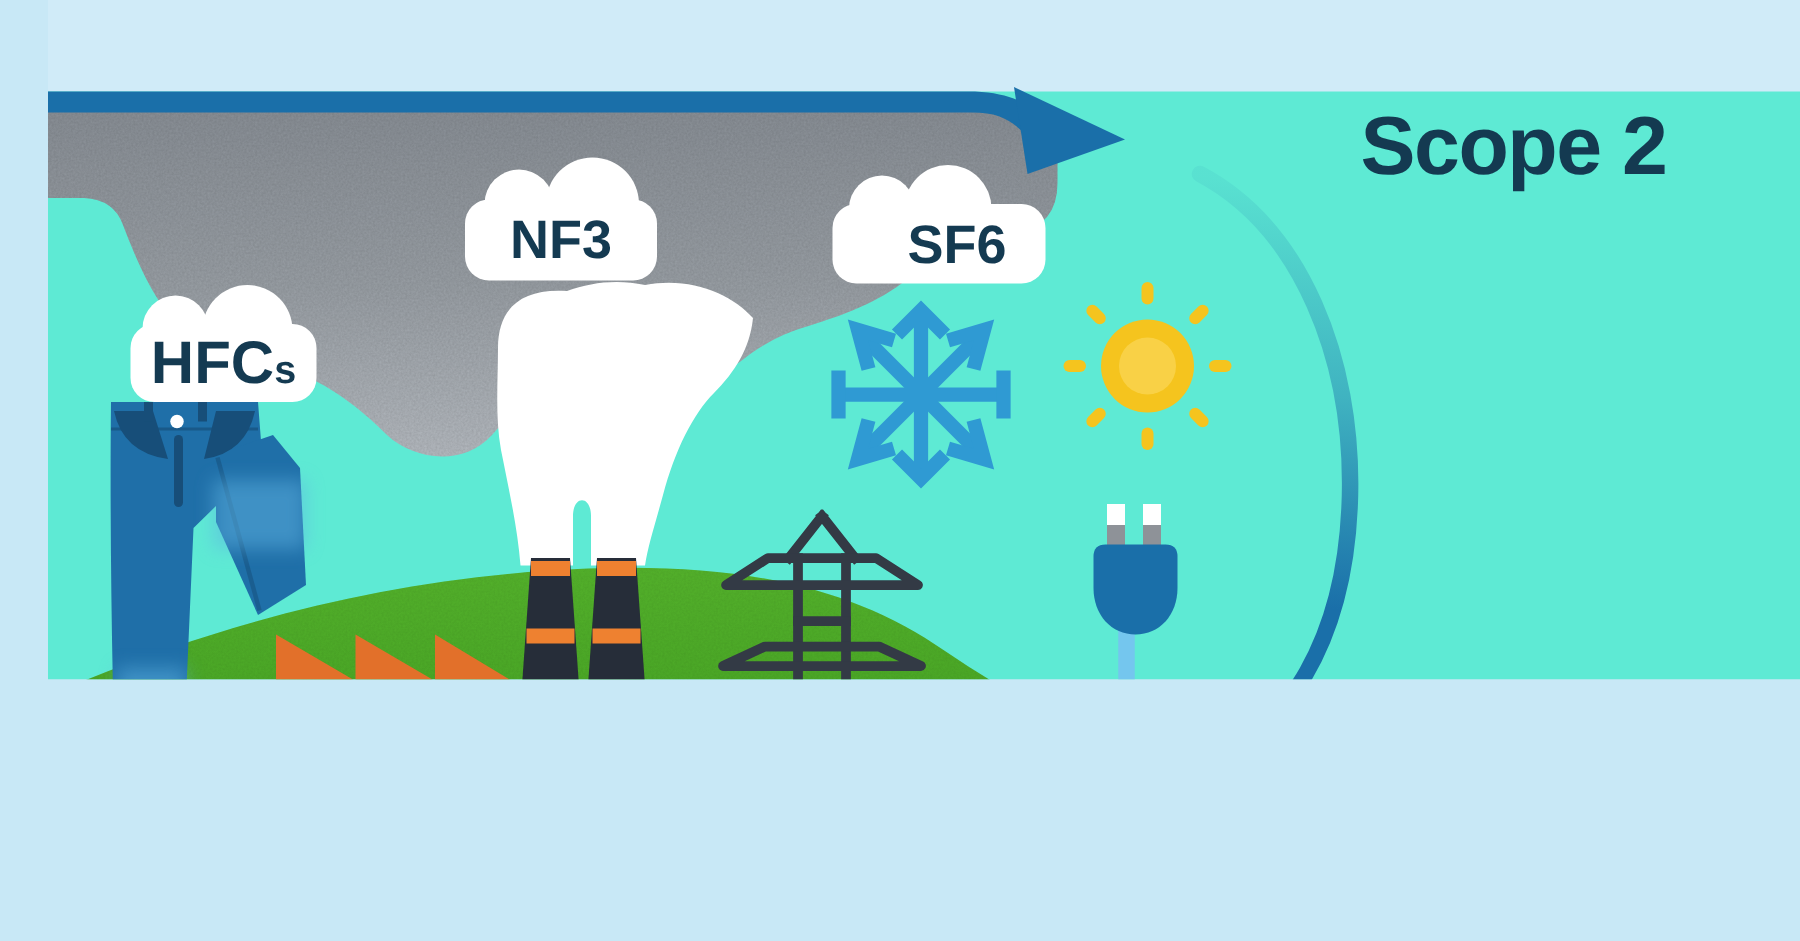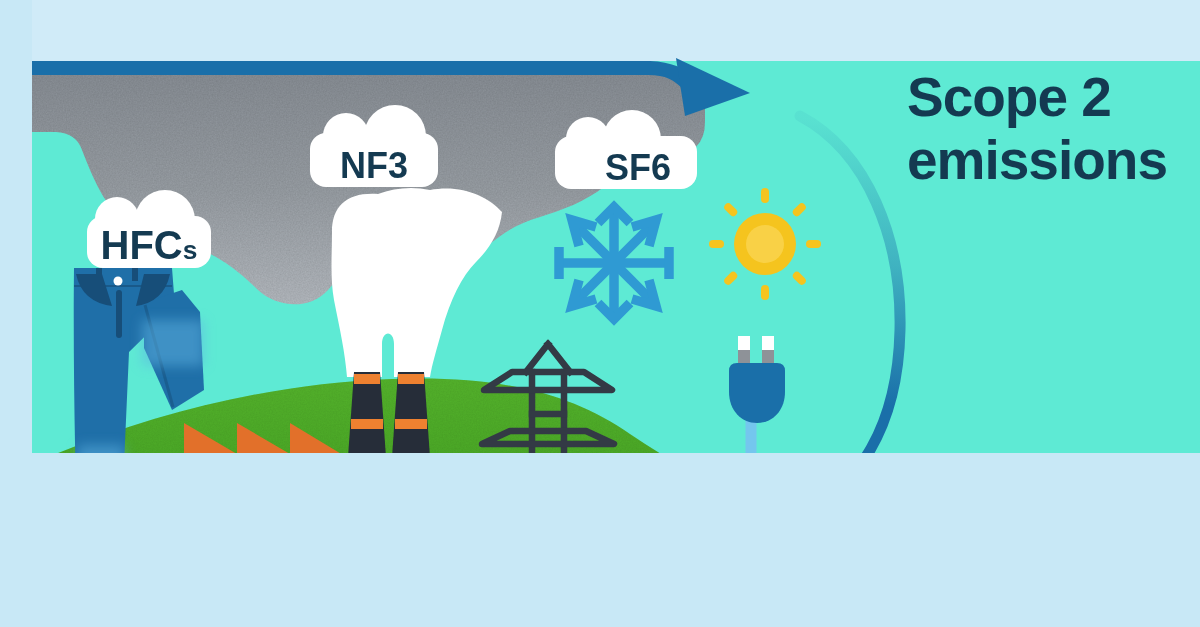--- a/index.html
+++ b/index.html
@@ -6,21 +6,21 @@
   body{font-family:"Liberation Sans", sans-serif; background:#c8e8f6;}
   .stage{position:relative;width:1200px;height:453px;overflow:hidden;background:#5eead4;margin-left:32px;}
   .stage svg{position:absolute;left:0;top:0;}
 
   
   .title{position:absolute;left:875px;top:66px;color:#143a51;font-weight:700;
          font-size:55px;line-height:63px;letter-spacing:-1px;}
 
   
   .gas-cloud{position:absolute;background:#ffffff;border-radius:16px;
-             display:flex;align-items:flex-end;justify-content:center;
+             display:flex;align-items:center;justify-content:center;
              color:#143a51;font-weight:700;}
   .gas-cloud::before,.gas-cloud::after{content:"";position:absolute;background:#ffffff;border-radius:50%;}
   .gas-text{position:relative;z-index:2;white-space:nowrap;}
   .gas-text .sub{font-size:0.66em;}
 
   .cloud-hfcs{left:55px;top:216px;width:124px;height:52px;font-size:40px;}
   .cloud-hfcs::before{width:44px;height:44px;left:8px;top:-19px;}
   .cloud-hfcs::after{width:60px;height:60px;left:48px;top:-26px;}
 
   .cloud-nf3{left:278px;top:133px;width:128px;height:54px;font-size:36px;}
@@ -203,21 +203,20 @@
   </g>
 
   <g>
     <path d="M768,116 C836,152 870,240 868,330 C866,418 834,490 748,527" fill="none" stroke="url(#arcGrad)" stroke-width="11" stroke-linecap="round"></path>
     <polygon points="702,545 731,506 750,549" fill="#1a6fa9"></polygon>
   </g>
 </svg>
 
 <div class="title">
   <div>Scope 2</div>
-  <div>emissions</div>
 </div>
 
 <div class="gas-cloud cloud-hfcs">
   <span class="gas-text"><span>HFC</span><span class="sub">s</span></span>
 </div>
 <div class="gas-cloud cloud-nf3">
   <span class="gas-text"><span>NF3</span><span class="sub"></span></span>
 </div>
 <div class="gas-cloud cloud-sf6">
   <span class="gas-text"><span>SF6</span><span class="sub"></span></span>

